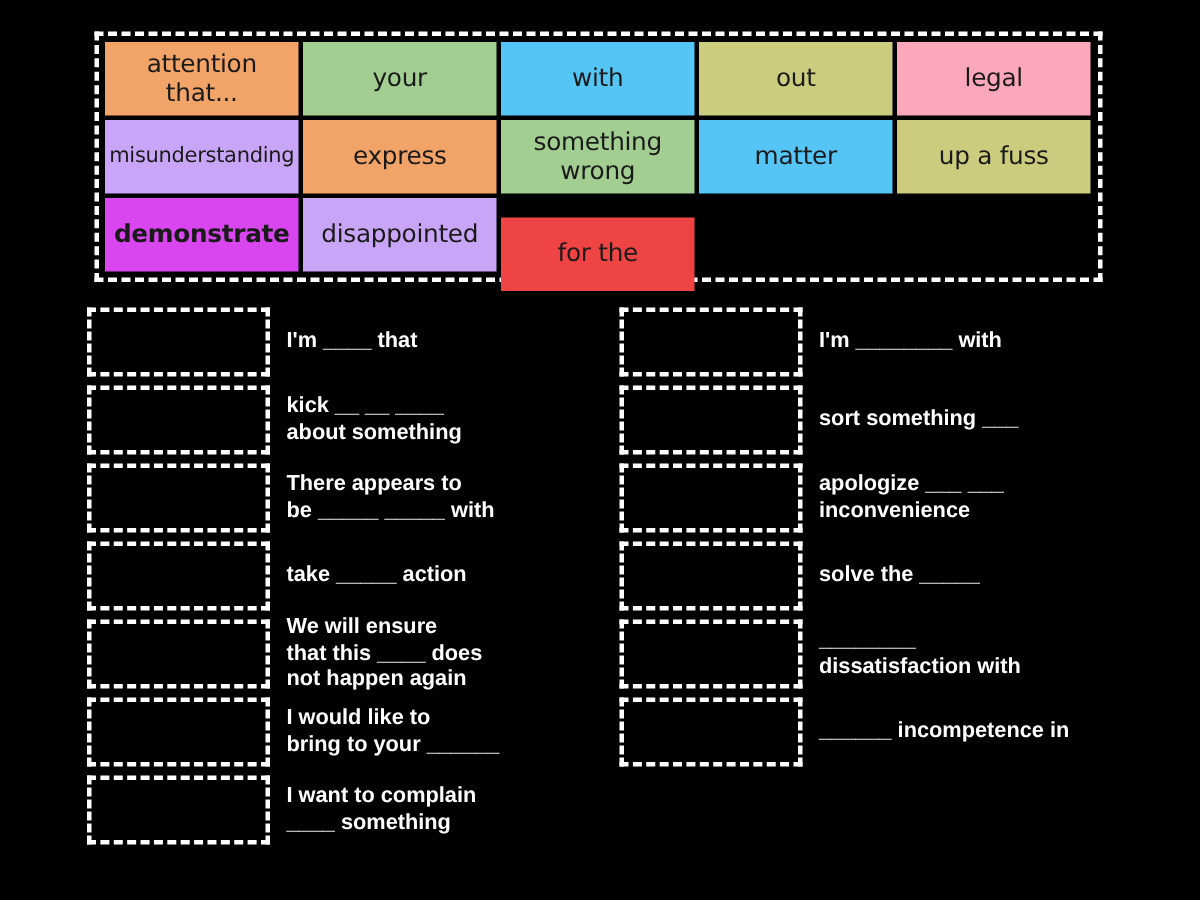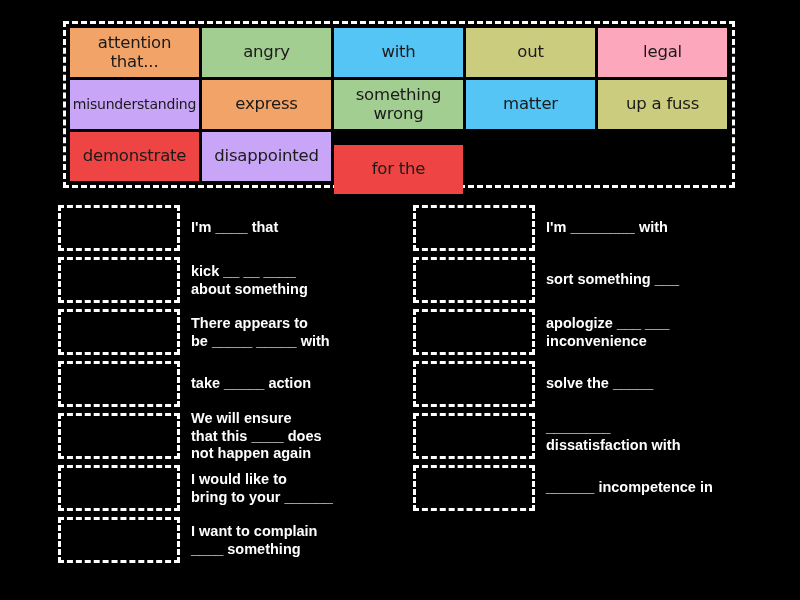--- a/index.html
+++ b/index.html
@@ -95,30 +95,30 @@
   #column-right .prompt {
     width: 210px;
   }
 </style>
 </head>
 <body>
 
 <div id="word-bank">
   <div id="word-bank-grid">
       <div class="tile" style="background: rgb(242, 164, 104);">attention that...</div>
-      <div class="tile" style="background: rgb(163, 206, 146);">angry</div>
+      <div class="tile" style="background: rgb(163, 206, 146);">your</div>
       <div class="tile" style="background: rgb(85, 197, 245);">with</div>
       <div class="tile" style="background: rgb(204, 204, 127);">out</div>
       <div class="tile" style="background: rgb(252, 167, 188);">legal</div>
       <div class="tile small" style="background: rgb(201, 165, 247);">misunderstanding</div>
       <div class="tile" style="background: rgb(242, 164, 104);">express</div>
       <div class="tile" style="background: rgb(163, 206, 146);">something wrong</div>
       <div class="tile" style="background: rgb(85, 197, 245);">matter</div>
       <div class="tile" style="background: rgb(204, 204, 127);">up a fuss</div>
-      <div class="tile" style="background: #ef4444;">demonstrate</div>
+      <div class="tile" style="background: #d946ef; font-weight: bold;">demonstrate</div>
       <div class="tile" style="background: rgb(201, 165, 247);">disappointed</div>
       <div class="tile" style="background: #ef4444; margin-top: 13px;">for the</div>
     </div>
 </div>
 
 <div class="column" id="column-left">
     <div class="row">
       <div class="slot"></div>
       <div class="prompt">I'm ____ that</div>
     </div>

